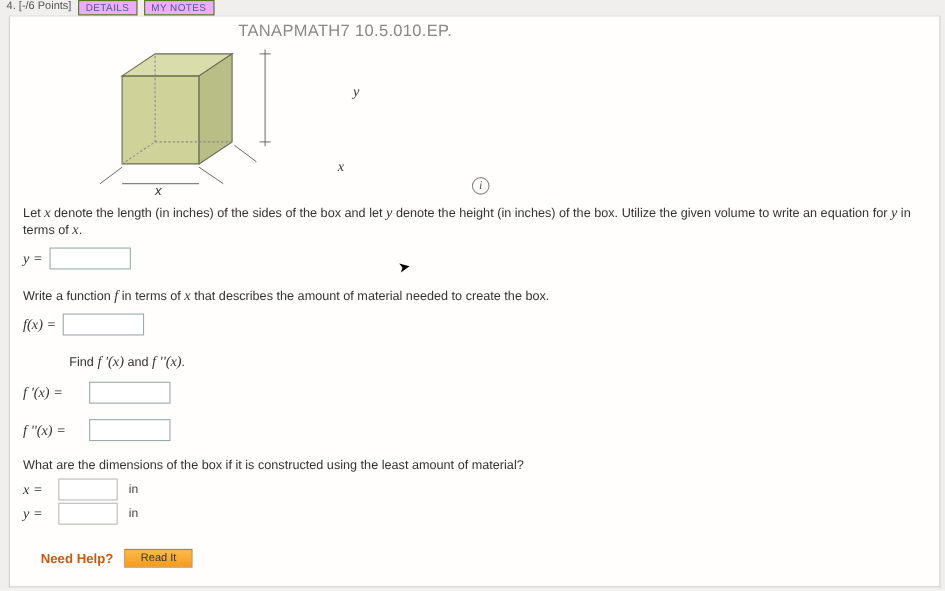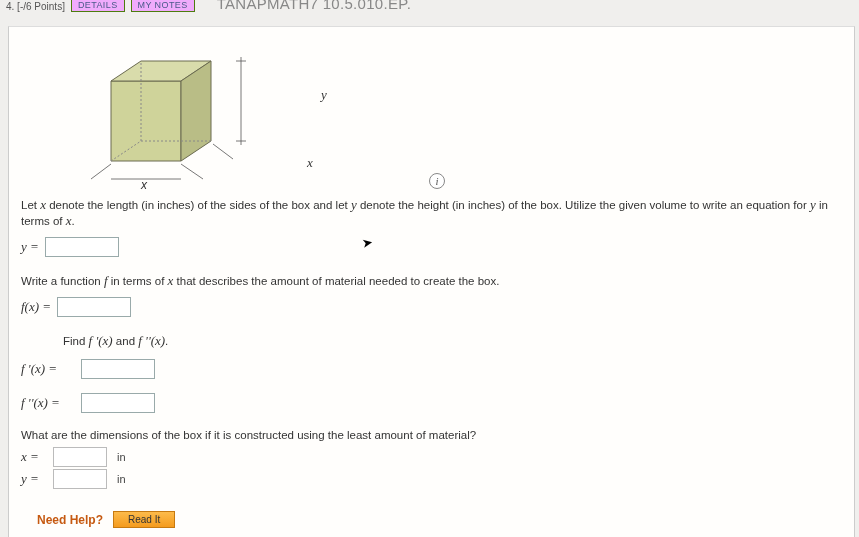--- a/index.html
+++ b/index.html
@@ -8,23 +8,23 @@
       font-size: 12px;
       color: #333;
       background: #f0efed;
       width: 859px;
       height: 537px;
       overflow: hidden;
       position: relative;
     }
     .top-bar {
       display: flex;
-      align-items: flex-end;
+      align-items: flex-start;
       gap: 6px;
-      padding: 12px 6px;
+      padding: 0 6px;
       height: 12px;
       font-size: 10px;
       color: #555;
     }
     .pts { color: #555; }
     .tab-btn {
       border: 1px solid #4d7c0f;
       background: #f0abfc;
       color: #4a5a8a;
       font-size: 9px;

